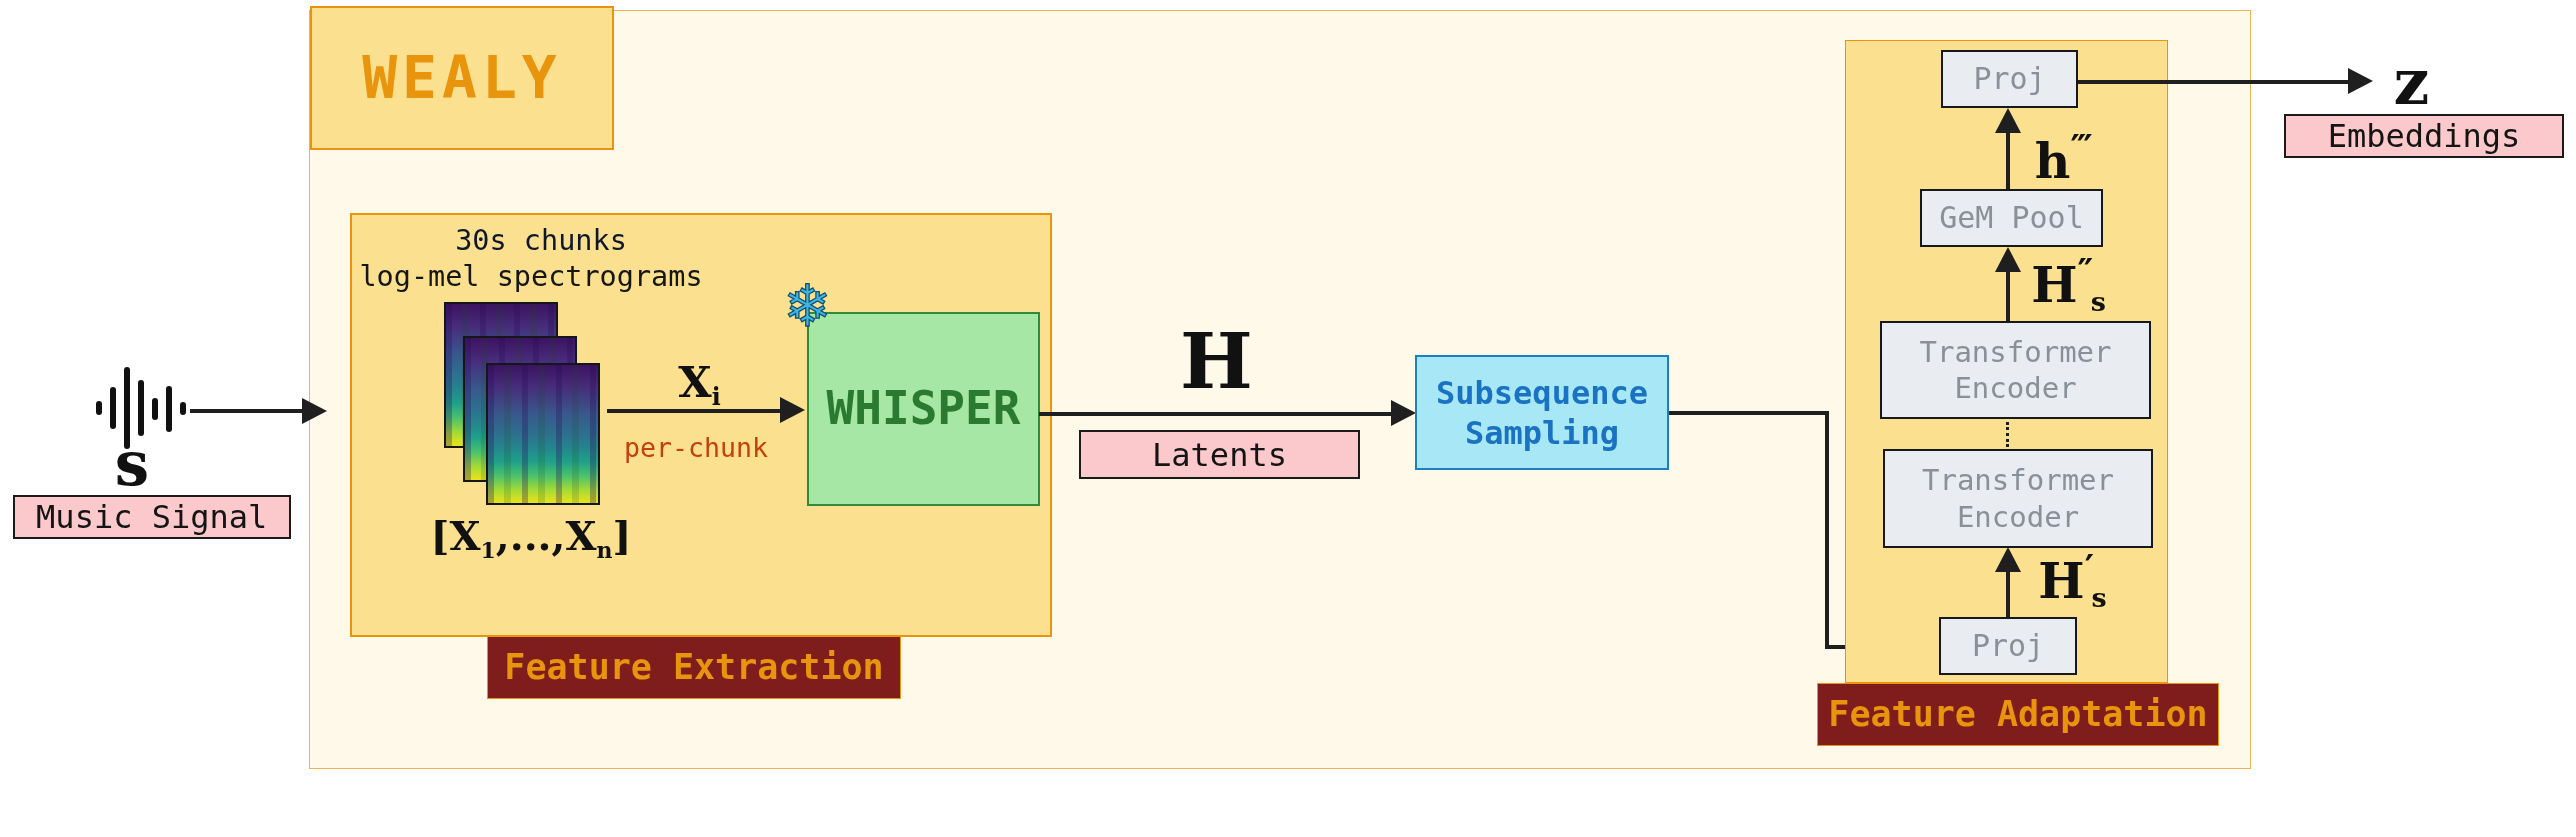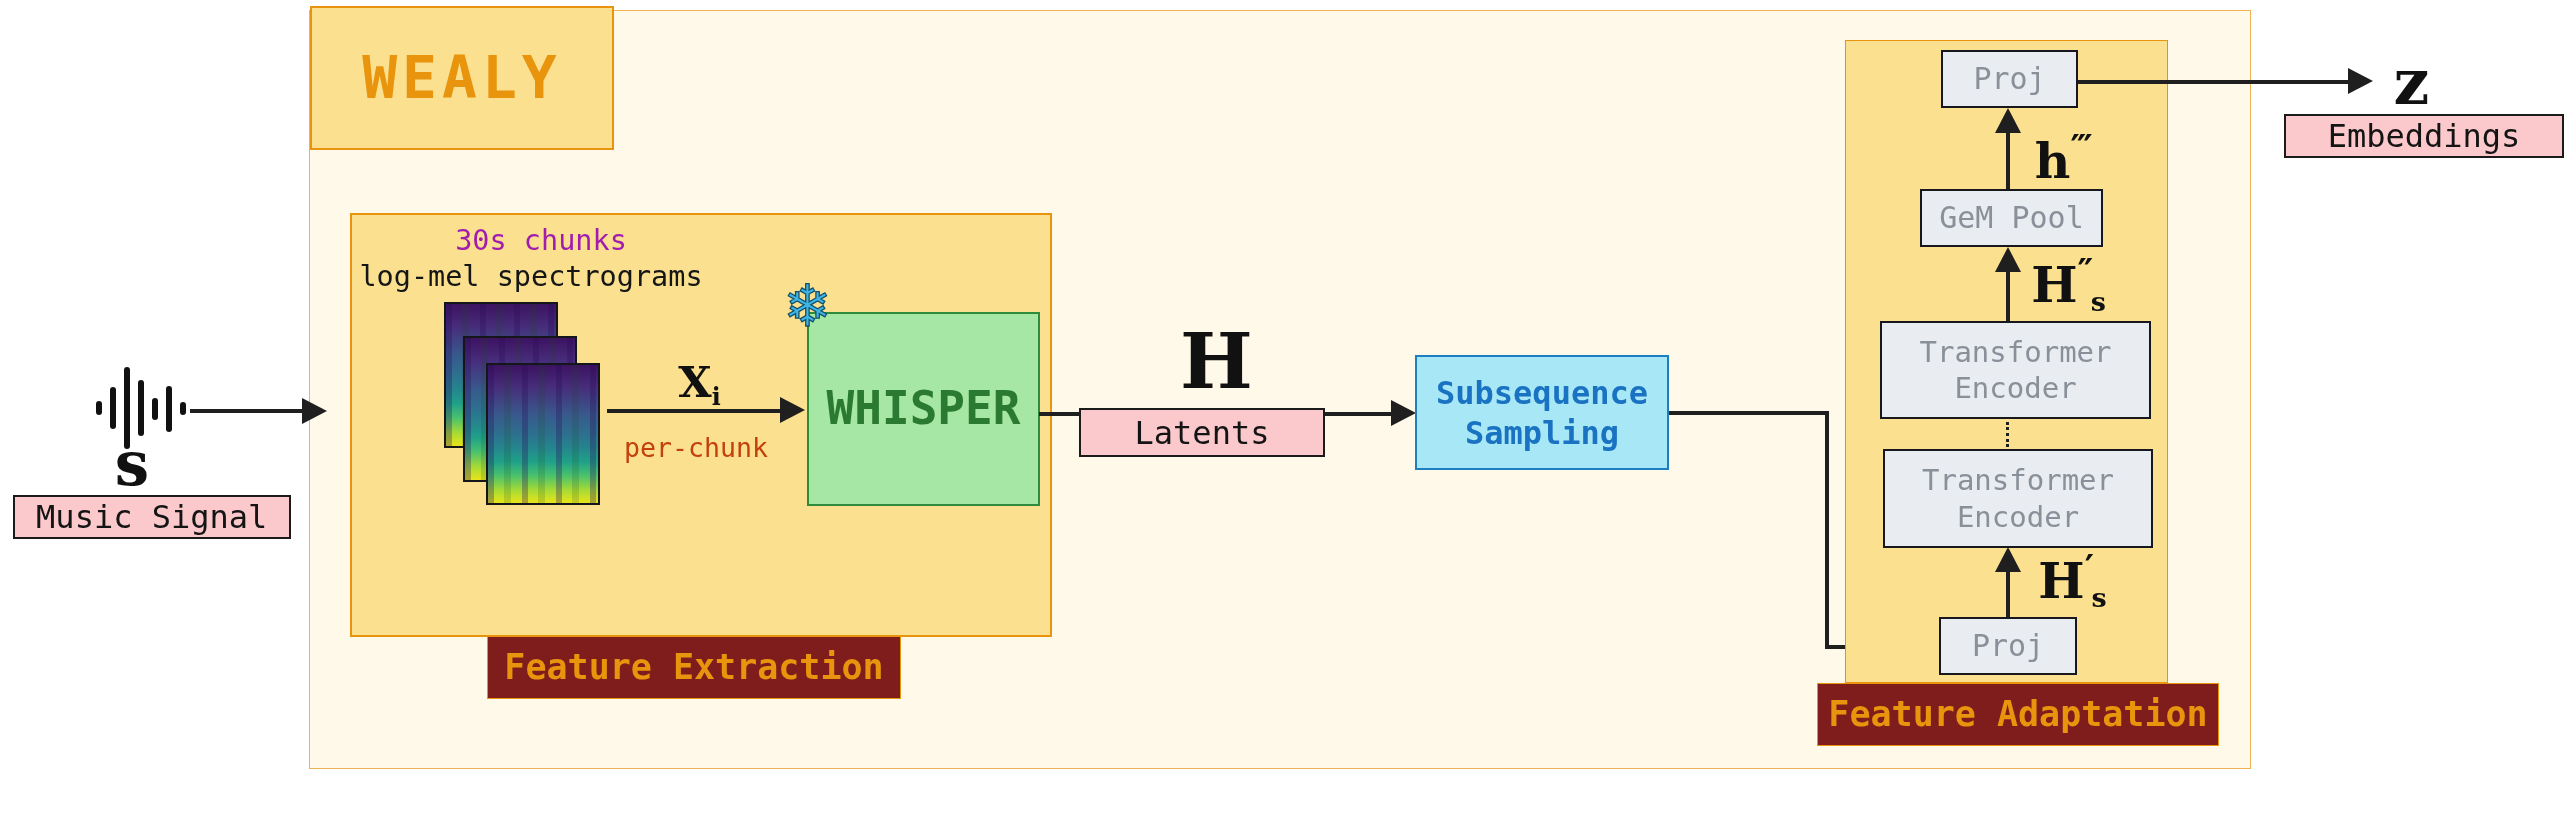--- a/index.html
+++ b/index.html
@@ -63,28 +63,33 @@
   <div class="box pink-box" style="left:12.7px;top:495px;width:278px;height:44px;">
     <span class="mono" style="font-size:32px;">Music Signal</span>
   </div>
 
   <div class="line" style="left:190px;top:409px;width:113px;height:3.8px;"></div>
   <div class="head-r" style="left:302px;top:398px;"></div>
 
   <div class="box yellow-fill orange-border" style="left:350px;top:213px;width:702px;height:424px;"></div>
 
   <div class="box" style="left:357px;top:221px;width:348px;height:76px;">
-    <span class="mono" style="font-size:28.5px;color:#a21caf;margin-left:20px;">30s chunks</span>
+    <span class="mono" style="font-size:28.5px;color:#0f172a;margin-left:20px;">30s chunks</span>
     <span class="mono" style="font-size:28.5px;color:#161616;">log-mel spectrograms</span>
   </div>
 
   <div class="spec" style="left:444px;top:302px;width:114px;height:146px;"></div>
   <div class="spec" style="left:463px;top:336px;width:114px;height:146px;"></div>
   <div class="spec" style="left:486px;top:363px;width:114px;height:142px;"></div>
 
+  <div class="box" style="left:376px;top:506px;width:310px;height:63px;">
+    <span class="serif" style="font-size:40px;white-space:nowrap;">
+      <span>[X</span><span class="sub">1</span><span>,...,X</span><span class="sub">n</span><span>]</span>
+    </span>
+  </div>
 
   <div class="line" style="left:607px;top:409px;width:173px;height:3.8px;"></div>
   <div class="head-r" style="left:780px;top:397px;"></div>
   <div class="box" style="left:652px;top:357px;width:95px;height:54px;">
     <span class="serif" style="font-size:43px;">
       <span>X</span><span class="sub">i</span>
     </span>
   </div>
   <div class="box" style="left:617px;top:430px;width:158px;height:35px;">
     <span class="mono" style="font-size:26.6px;color:#c2410c;">per-chunk</span>
@@ -97,21 +102,21 @@
 
   <div class="box tag-box" style="left:487px;top:636px;width:414px;height:63px;">
     <span class="mono" style="font-size:35px;font-weight:600;">Feature Extraction</span>
   </div>
 
   <div class="line" style="left:1039px;top:412px;width:352px;height:3.8px;"></div>
   <div class="head-r" style="left:1391px;top:400px;"></div>
   <div class="box" style="left:1153px;top:319px;width:127px;height:85px;">
     <span class="serif" style="font-size:77px;">H</span>
   </div>
-  <div class="box pink-box" style="left:1079px;top:408px;width:246px;height:49px;">
+  <div class="box pink-box" style="left:1079px;top:430px;width:281px;height:49px;">
     <span class="mono" style="font-size:32px;">Latents</span>
   </div>
 
   <div class="box cyan-box" style="left:1415px;top:355px;width:254px;height:115px;">
     <span class="mono" style="font-size:32px;font-weight:600;">Subsequence</span>
     <span class="mono" style="font-size:32px;font-weight:600;">Sampling</span>
   </div>
 
   <div class="line" style="left:1669px;top:411px;width:160px;height:3.8px;"></div>
   <div class="line" style="left:1825px;top:411px;width:3.8px;height:238px;"></div>

